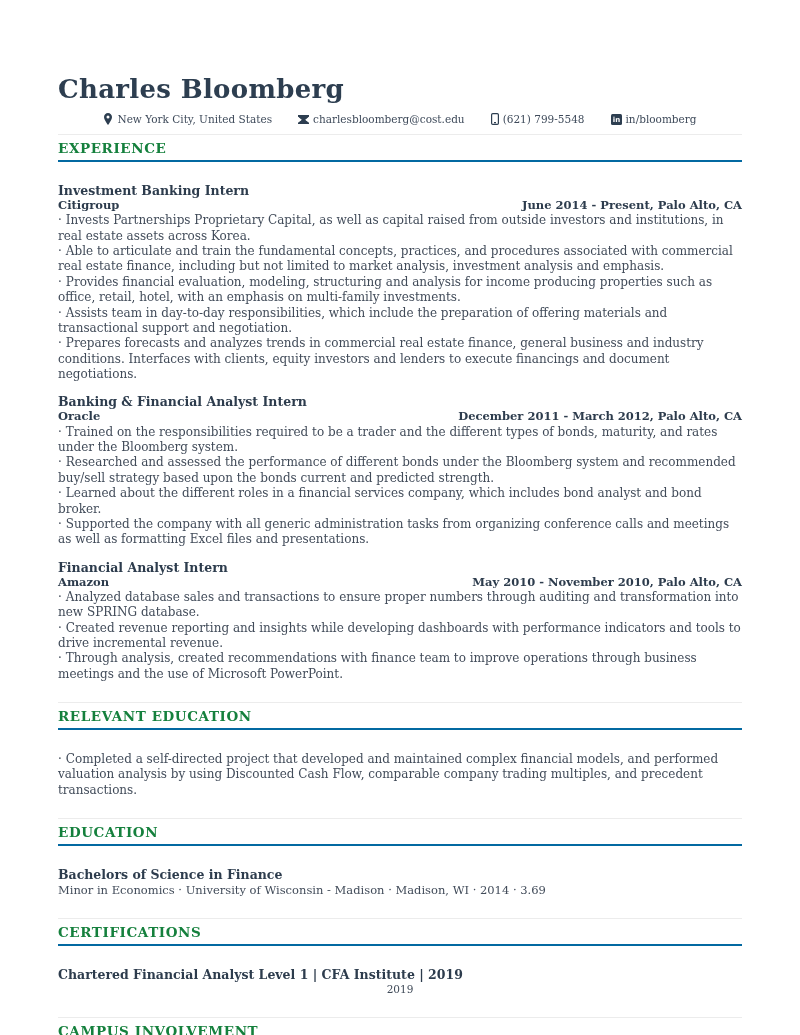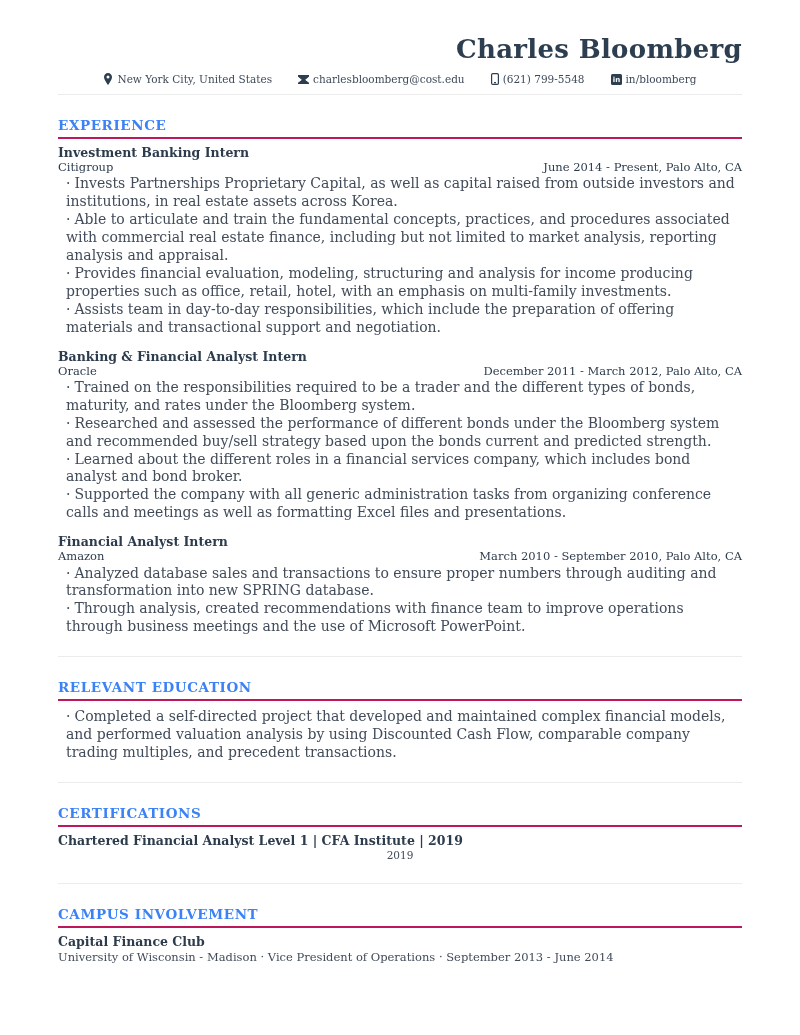--- a/index.html
+++ b/index.html
@@ -6,56 +6,56 @@
   html, body { background: #ffffff; }
   body {
     width: 800px; height: 1035px;
     font-family: "DejaVu Serif", "Liberation Serif", serif;
     color: #414b59;
     overflow: hidden;
   }
   .page { padding: 34px 58px 0 58px; }
 
   
-  .header { text-align: right; }
+  .header { text-align: left; margin-top: 40px; }
   .name {
     font-size: 26px; font-weight: bold; color: #2d3e50;
     letter-spacing: 0.3px;
   }
   .contact {
     margin-top: 9px;
     font-size: 10.5px; color: #3e4a5a;
     display: flex; justify-content: center; align-items: center; gap: 26px;
     white-space: nowrap;
   }
   .citem { display: inline-flex; align-items: center; gap: 4px; }
   .citem svg { display: block; }
 
   
   .section { margin-top: 9px; }
   .sep { border-top: 1px solid #ececec; }
   .stitle {
-    margin-top: 22px;
-    font-size: 13.5px; font-weight: bold; color: #3b82f6;
+    margin-top: 5px;
+    font-size: 13.5px; font-weight: bold; color: #15803d;
     letter-spacing: 0.6px;
     padding-bottom: 4px;
-    border-bottom: 2px solid #be185d;
+    border-bottom: 2px solid #0369a1;
   }
-  .entries { padding-top: 6px; padding-bottom: 11px; }
+  .entries { padding-top: 21px; padding-bottom: 11px; }
 
   .entry + .entry { margin-top: 12px; }
   .eheading { font-size: 12.5px; font-weight: bold; color: #2d3c4d; line-height: 1.2; }
   .erow {
     display: flex; justify-content: space-between;
-    font-size: 11.5px; font-weight: normal; color: #2d3c4d; line-height: 1.25; gap: 24px;
+    font-size: 11.5px; font-weight: bold; color: #2d3c4d; line-height: 1.25; gap: 24px;
   }
   .esub { font-size: 11.5px; color: #414b59; line-height: 1.3; margin-top: 1px; }
   .esub.small { font-size: 10.5px; text-align: center; }
   .ebullets { margin-top: 1px; }
-  .bullet { font-size: 14px; line-height: 1.28; color: #414b59; margin-left: 8px; }
+  .bullet { font-size: 12px; line-height: 1.28; color: #414b59; }
   .bmark { margin-right: 4px; }
 </style>
 </head>
 <body>
 
 <div class="page">
   <div class="header">
     <div class="name">Charles Bloomberg</div>
     <div class="contact">
       <span class="citem">
@@ -95,62 +95,76 @@
     <div class="entries">
           <div class="entry">
     <h3 class="eheading">Investment Banking Intern</h3>
     <div class="erow">
       <span class="eleft">Citigroup</span>
       <span class="eright">June 2014 - Present, Palo Alto, CA</span>
     </div>
 
     <div class="ebullets">
               <p class="bullet"><span class="bmark">·</span><span class="btext">Invests Partnerships Proprietary Capital, as well as capital raised from outside investors and institutions, in real estate assets across Korea.</span></p>
-              <p class="bullet"><span class="bmark">·</span><span class="btext">Able to articulate and train the fundamental concepts, practices, and procedures associated with commercial real estate finance, including but not limited to market analysis, reporting analysis and appraisal.</span></p>
+              <p class="bullet"><span class="bmark">·</span><span class="btext">Able to articulate and train the fundamental concepts, practices, and procedures associated with commercial real estate finance, including but not limited to market analysis, investment analysis and emphasis.</span></p>
               <p class="bullet"><span class="bmark">·</span><span class="btext">Provides financial evaluation, modeling, structuring and analysis for income producing properties such as office, retail, hotel, with an emphasis on multi-family investments.</span></p>
               <p class="bullet"><span class="bmark">·</span><span class="btext">Assists team in day-to-day responsibilities, which include the preparation of offering materials and transactional support and negotiation.</span></p>
+              <p class="bullet"><span class="bmark">·</span><span class="btext">Prepares forecasts and analyzes trends in commercial real estate finance, general business and industry conditions. Interfaces with clients, equity investors and lenders to execute financings and document negotiations.</span></p>
             </div>
   </div>
           <div class="entry">
     <h3 class="eheading">Banking &amp; Financial Analyst Intern</h3>
     <div class="erow">
       <span class="eleft">Oracle</span>
       <span class="eright">December 2011 - March 2012, Palo Alto, CA</span>
     </div>
 
     <div class="ebullets">
               <p class="bullet"><span class="bmark">·</span><span class="btext">Trained on the responsibilities required to be a trader and the different types of bonds, maturity, and rates under the Bloomberg system.</span></p>
               <p class="bullet"><span class="bmark">·</span><span class="btext">Researched and assessed the performance of different bonds under the Bloomberg system and recommended buy/sell strategy based upon the bonds current and predicted strength.</span></p>
               <p class="bullet"><span class="bmark">·</span><span class="btext">Learned about the different roles in a financial services company, which includes bond analyst and bond broker.</span></p>
               <p class="bullet"><span class="bmark">·</span><span class="btext">Supported the company with all generic administration tasks from organizing conference calls and meetings as well as formatting Excel files and presentations.</span></p>
             </div>
   </div>
           <div class="entry">
     <h3 class="eheading">Financial Analyst Intern</h3>
     <div class="erow">
       <span class="eleft">Amazon</span>
-      <span class="eright">March 2010 - September 2010, Palo Alto, CA</span>
+      <span class="eright">May 2010 - November 2010, Palo Alto, CA</span>
     </div>
 
     <div class="ebullets">
               <p class="bullet"><span class="bmark">·</span><span class="btext">Analyzed database sales and transactions to ensure proper numbers through auditing and transformation into new SPRING database.</span></p>
+              <p class="bullet"><span class="bmark">·</span><span class="btext">Created revenue reporting and insights while developing dashboards with performance indicators and tools to drive incremental revenue.</span></p>
               <p class="bullet"><span class="bmark">·</span><span class="btext">Through analysis, created recommendations with finance team to improve operations through business meetings and the use of Microsoft PowerPoint.</span></p>
             </div>
   </div>
         </div>
   </section>
       <section class="section">
     <div class="sep"></div>
     <h2 class="stitle">RELEVANT EDUCATION</h2>
     <div class="entries">
           <div class="entry">
 
     <div class="ebullets">
               <p class="bullet"><span class="bmark">·</span><span class="btext">Completed a self-directed project that developed and maintained complex financial models, and performed valuation analysis by using Discounted Cash Flow, comparable company trading multiples, and precedent transactions.</span></p>
             </div>
+  </div>
+        </div>
+  </section>
+      <section class="section">
+    <div class="sep"></div>
+    <h2 class="stitle">EDUCATION</h2>
+    <div class="entries">
+          <div class="entry">
+    <h3 class="eheading">Bachelors of Science in Finance</h3>
+
+    <div class="esub">Minor in Economics ·  University of Wisconsin - Madison ·  Madison, WI ·  2014 ·  3.69</div>
+
   </div>
         </div>
   </section>
       <section class="section">
     <div class="sep"></div>
     <h2 class="stitle">CERTIFICATIONS</h2>
     <div class="entries">
           <div class="entry">
     <h3 class="eheading">Chartered Financial Analyst Level 1 | CFA Institute | 2019</h3>
 

